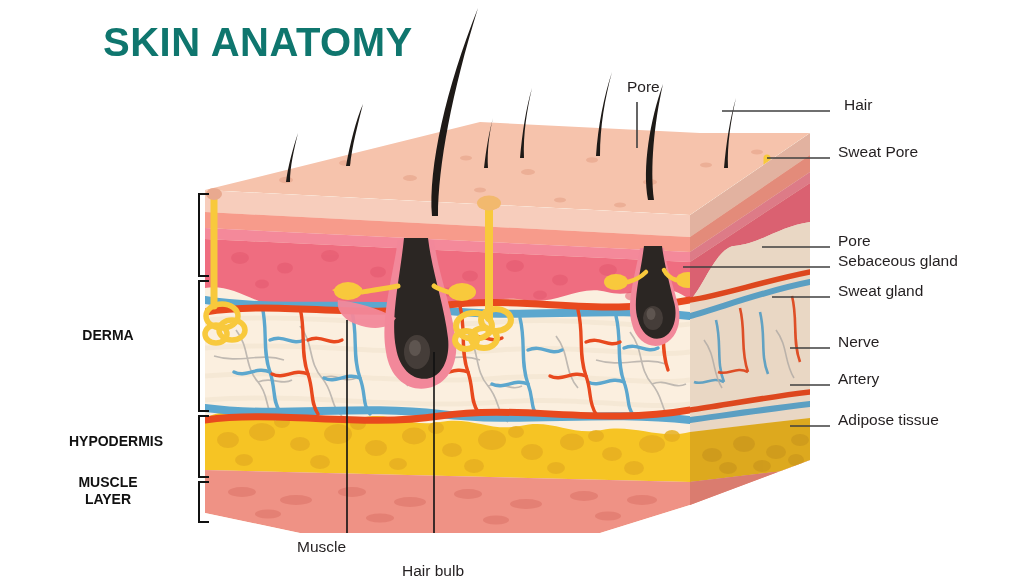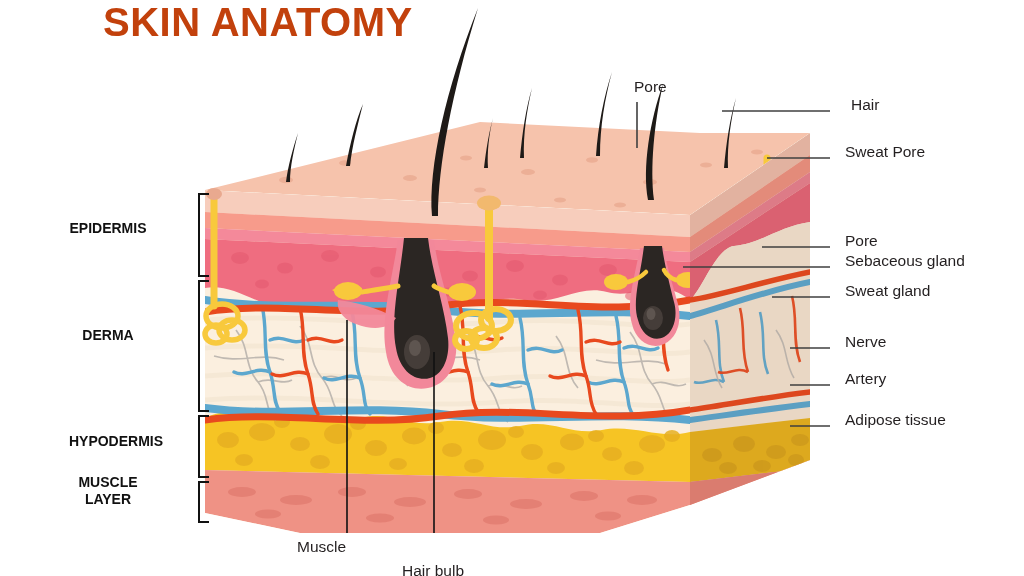--- a/index.html
+++ b/index.html
@@ -3,26 +3,26 @@
 <meta charset="utf-8">
 <style>
   html,body{margin:0;padding:0;background:#ffffff;}
   body{
     width:1024px;height:576px;overflow:hidden;position:relative;
     font-family:"Liberation Sans","DejaVu Sans",sans-serif;
     background:#ffffff;
   }
   #stage{position:absolute;inset:0;width:1024px;height:576px;}
   .title{
-    position:absolute;left:103px;top:0;
+    position:absolute;left:103px;top:20px;
     font-size:40px;font-weight:bold;letter-spacing:0.5px;
-    color:#c2410c;white-space:nowrap;
+    color:#0f766e;white-space:nowrap;
   }
   .lbl{
-    position:absolute;font-size:15.5px;color:#231f20;white-space:nowrap;margin-left:7px;
+    position:absolute;font-size:15.5px;color:#231f20;white-space:nowrap;
   }
   .lbl-left{
     position:absolute;font-size:14px;font-weight:bold;color:#111111;
     white-space:nowrap;text-align:center;line-height:17px;
   }
   .lbl-bottom{position:absolute;font-size:15.5px;color:#231f20;white-space:nowrap;}
   svg{position:absolute;left:0;top:0;}
   .lead{stroke:#3f3f3f;stroke-width:1.6;fill:none;}
   .brk{stroke:#111111;stroke-width:2;fill:none;}
 </style>
@@ -380,21 +380,20 @@
     </g>
 
     <g class="brk">
       <path d="M209,194 L199,194 L199,276 L209,276"></path>
       <path d="M209,281 L199,281 L199,411 L209,411"></path>
       <path d="M209,416 L199,416 L199,477 L209,477"></path>
       <path d="M209,482 L199,482 L199,522 L209,522"></path>
     </g>
   </svg>
 
-  <div class="lbl-left" style="left:18px;top:220px;width:180px;">EPIDERMIS</div>
   <div class="lbl-left" style="left:18px;top:327px;width:180px;">DERMA</div>
   <div class="lbl-left" style="left:26px;top:433px;width:180px;">HYPODERMIS</div>
   <div class="lbl-left" style="left:18px;top:474px;width:180px;">
     <span>MUSCLE</span><br>
     <span>LAYER</span>
   </div>
 
   <div class="lbl" style="left:844px;top:96px;">Hair</div>
   <div class="lbl" style="left:838px;top:143px;">Sweat Pore</div>
   <div class="lbl" style="left:838px;top:232px;">Pore</div>

